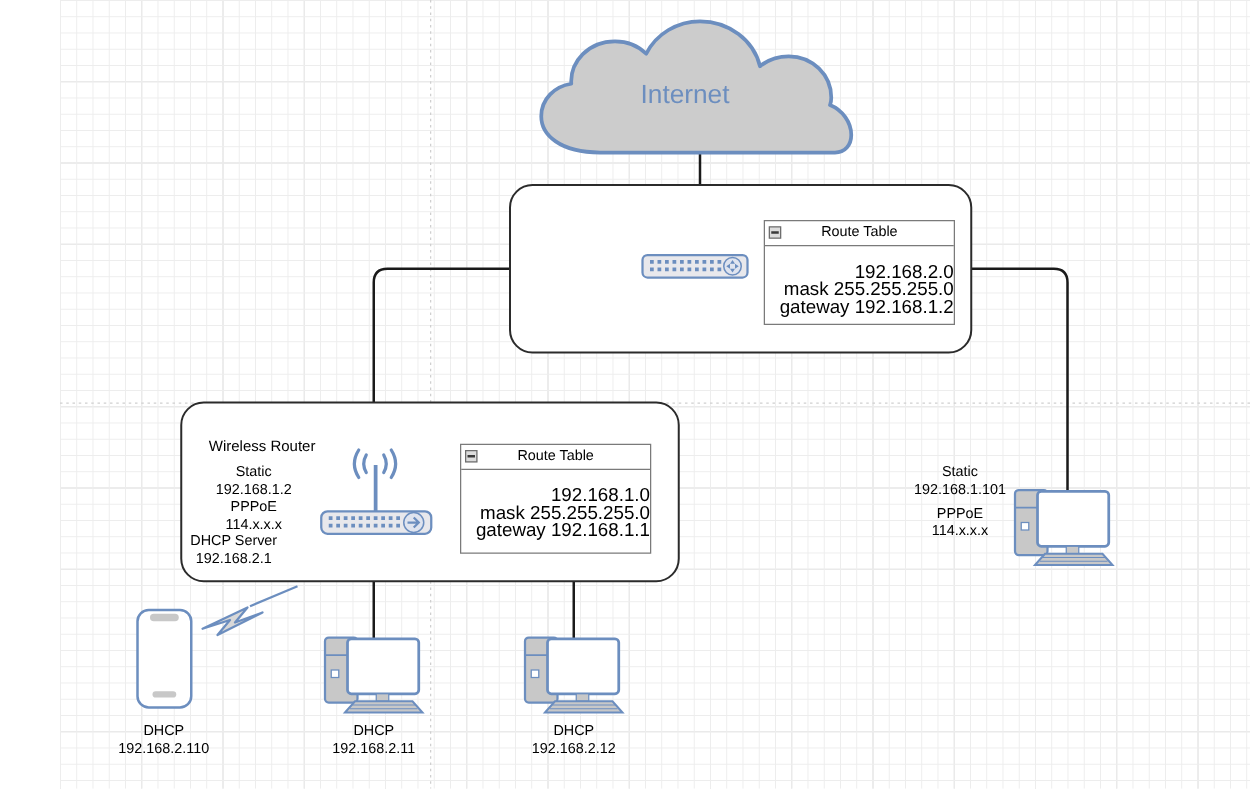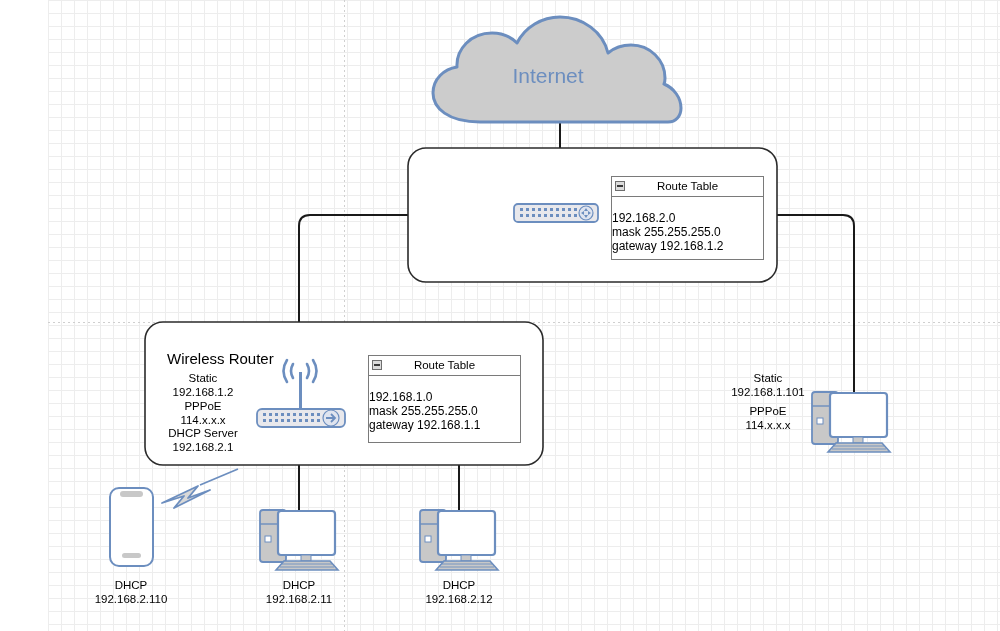--- a/index.html
+++ b/index.html
@@ -67,37 +67,37 @@
   }
   .rtable .collapse::after {
     content: "";
     position: absolute;
     left: 1px; top: 3px;
     width: 6px; height: 2px;
     background: #3a3a3a;
   }
   .rtable .rt-body {
     padding-top: 14px;
-    text-align: left;
-    font-size: 12px;
+    text-align: right;
+    font-size: 15px;
     line-height: 14px;
     color: #000;
   }
 
   .cloud-text {
     position: absolute;
     width: 100%;
     text-align: center;
     color: #6c8ebf;
     font-size: 21px;
     font-family: "Liberation Sans", sans-serif;
   }
   .wr-title {
     position: absolute;
-    font-size: 15px;
+    font-size: 12px;
     color: #000;
     white-space: nowrap;
     font-family: "Liberation Sans", sans-serif;
     text-align: center;
   }
 </style>
 </head>
 <body>
 
 <div id="canvas">
@@ -184,21 +184,21 @@
     <rect x="97" y="322" width="398" height="143" rx="18" ry="18" fill="#ffffff" stroke="#2b2b2b" stroke-width="1.6"></rect>
   </svg>
   <div class="wr-title" style="left:119px;top:350px;">Wireless Router</div>
 
   <div class="lbl" style="left:100px;top:371px;width:110px;">
     <span class="sub">Static</span>
     <span class="sub">192.168.1.2</span>
     <span class="sub">PPPoE</span>
     <span class="sub">114.x.x.x</span>
   </div>
-  <div class="lbl" style="left:100px;top:426px;width:110px;">
+  <div class="lbl" style="left:84px;top:426px;width:110px;">
     <span class="sub">DHCP Server</span>
     <span class="sub">192.168.2.1</span>
   </div>
 
   <svg class="layer">
     <g>
       <rect x="251" y="372" width="3" height="38" fill="#6c8ebf"></rect>
       <g fill="none" stroke="#6c8ebf" stroke-width="2.6" stroke-linecap="round">
         <path d="M245,378 q-4,-7 0,-14"></path>
         <path d="M259,378 q4,-7 0,-14"></path>

